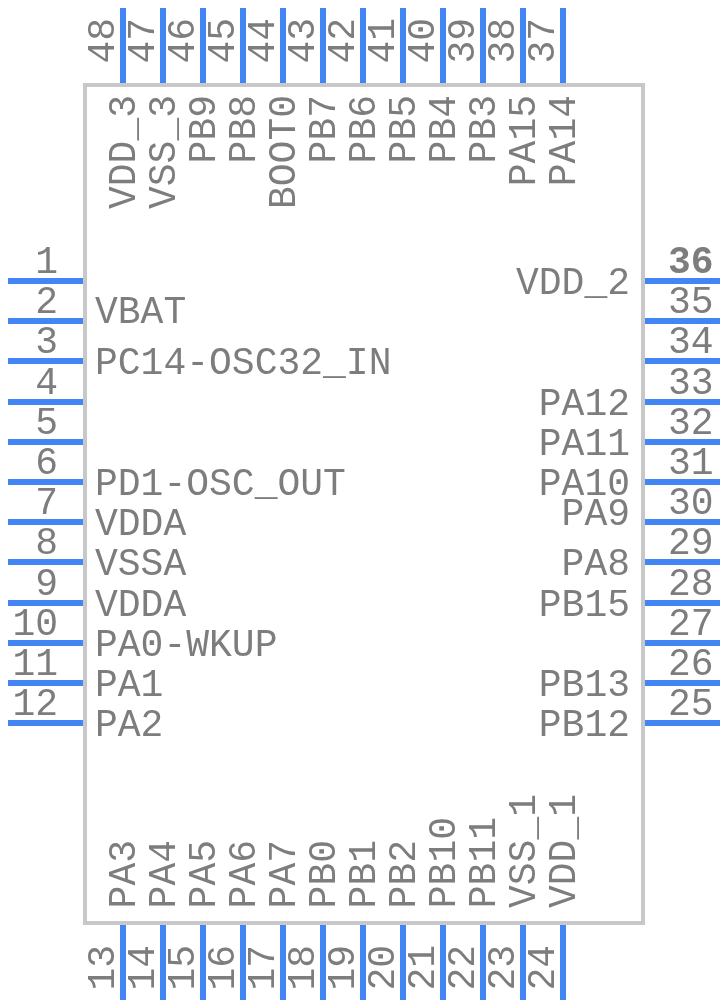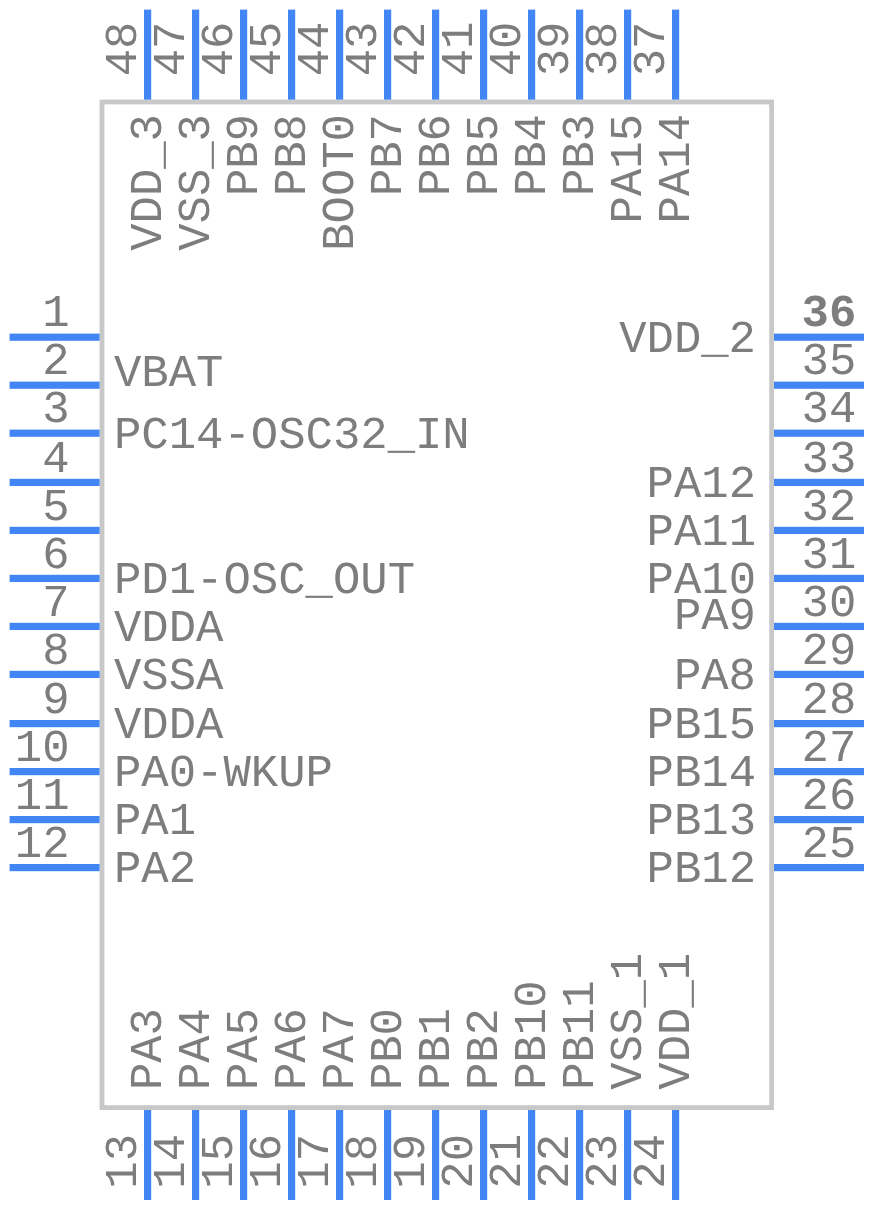--- a/index.html
+++ b/index.html
@@ -164,20 +164,19 @@
     <div class="pin-text num-right" style="left: 668px; top: 485.2px;">30</div>
     <div class="pin-text" style="right: 98px; top: 496px;">PA9</div>
     <div class="lead" style="left: 645px; top: 559.4px; width: 75px; height: 6px; background: rgb(66, 133, 244);"></div>
     <div class="pin-text num-right" style="left: 668px; top: 525.4px;">29</div>
     <div class="pin-text" style="right: 98px; top: 546.4px;">PA8</div>
     <div class="lead" style="left: 645px; top: 599.6px; width: 75px; height: 6px; background: rgb(66, 133, 244);"></div>
     <div class="pin-text num-right" style="left: 668px; top: 565.6px;">28</div>
     <div class="pin-text" style="right: 98px; top: 586.6px;">PB15</div>
     <div class="lead" style="left: 645px; top: 639.8px; width: 75px; height: 6px; background: rgb(66, 133, 244);"></div>
     <div class="pin-text num-right" style="left: 668px; top: 605.8px;">27</div>
-    <div class="pin-text" style="right: 98px; top: 626.8px;">PB14</div>
     <div class="lead" style="left: 645px; top: 680px; width: 75px; height: 6px; background: rgb(66, 133, 244);"></div>
     <div class="pin-text num-right" style="left: 668px; top: 646px;">26</div>
     <div class="pin-text" style="right: 98px; top: 667px;">PB13</div>
     <div class="lead" style="left: 645px; top: 720.2px; width: 75px; height: 6px; background: rgb(66, 133, 244);"></div>
     <div class="pin-text num-right" style="left: 668px; top: 686.2px;">25</div>
     <div class="pin-text" style="right: 98px; top: 707.2px;">PB12</div>
   </div>
 
 </body></html>

